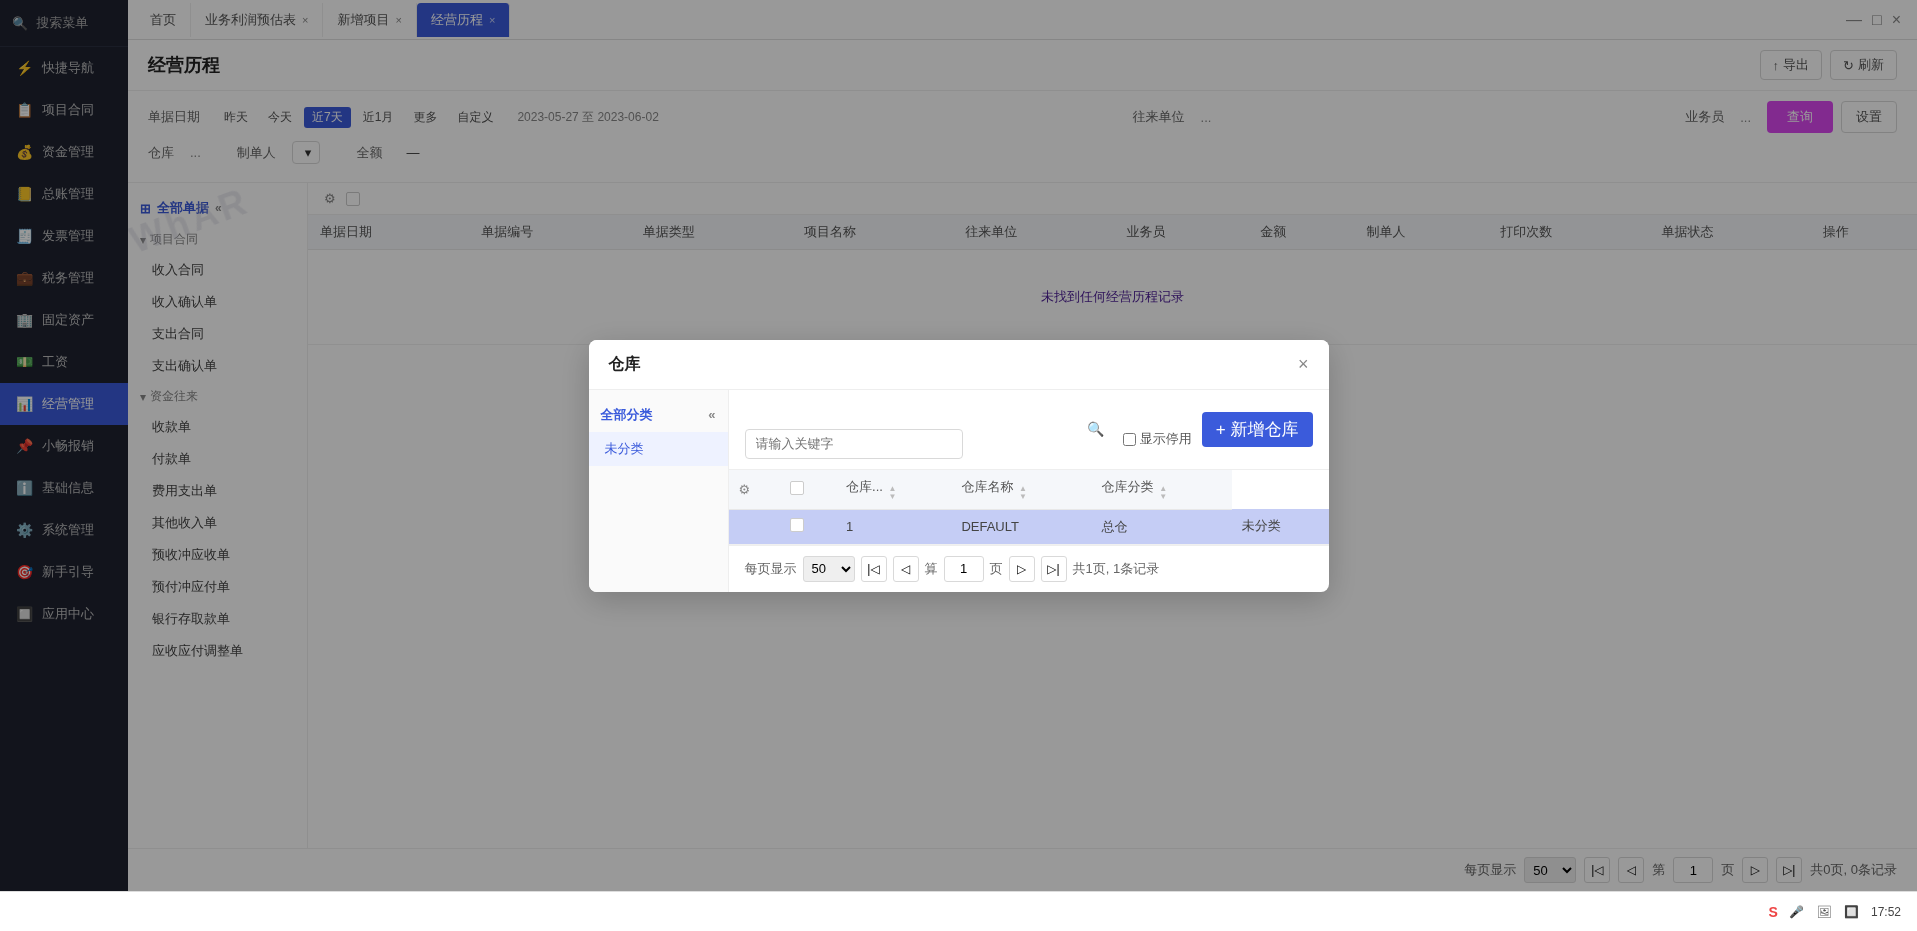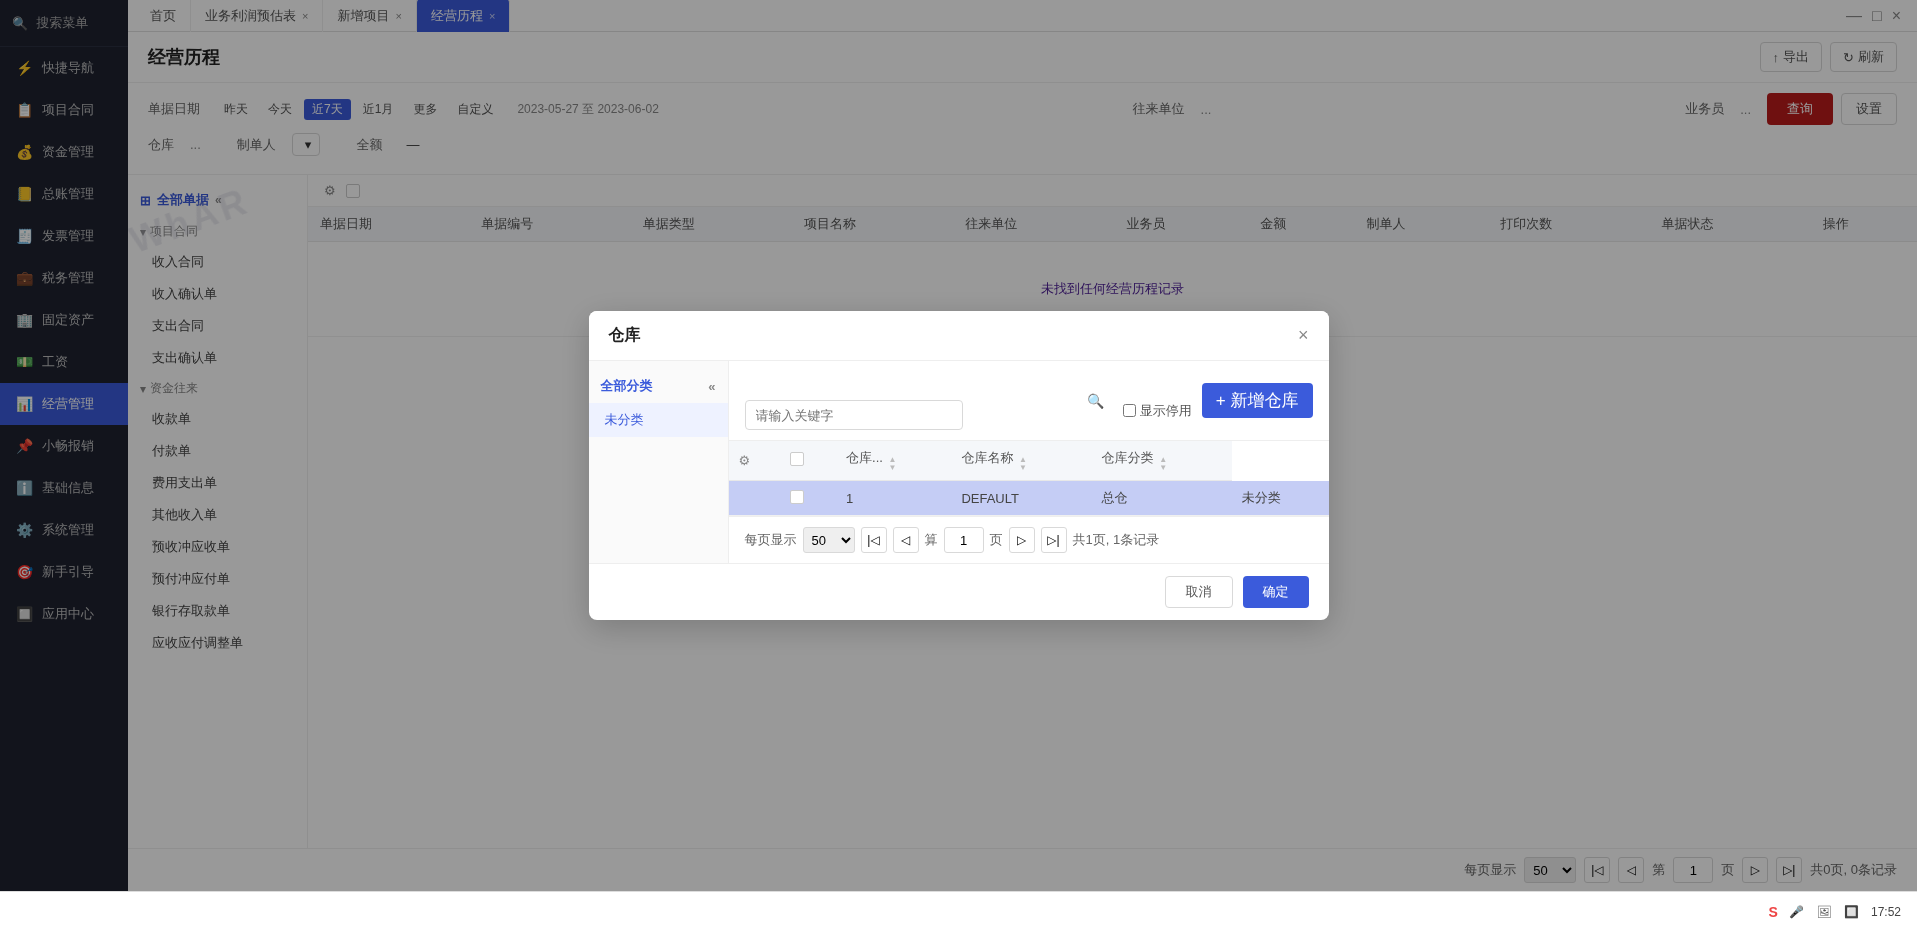--- a/index.html
+++ b/index.html
@@ -17,21 +17,21 @@
     }
     .sidebar-item.active { background: #3b5bdb; color: #fff; }
     .sidebar-icon { width: 18px; height: 18px; display: inline-flex; align-items: center; justify-content: center; font-size: 14px; }
     .sidebar-bottom { margin-top: auto; padding: 12px 16px; display: flex; gap: 12px; color: #888; font-size: 12px; border-top: 1px solid #2a2f40; }
 
     
     .main-area { margin-left: 128px; height: 100%; display: flex; flex-direction: column; }
 
     
     .tab-bar {
-      background: #fff; border-bottom: 1px solid #e0e0e0; display: flex; align-items: center; height: 32px; padding: 0 8px;
+      background: #fff; border-bottom: 1px solid #e0e0e0; display: flex; align-items: center; height: 40px; padding: 0 8px;
     }
     .tab-item {
       display: flex; align-items: center; gap: 6px; padding: 8px 14px; font-size: 13px; cursor: pointer; color: #555; border-right: 1px solid #eee; white-space: nowrap;
     }
     .tab-item.active { background: #3b5bdb; color: #fff; border-radius: 4px 4px 0 0; }
     .tab-close { font-size: 11px; color: inherit; opacity: 0.7; cursor: pointer; }
     .tab-bar-end { margin-left: auto; display: flex; align-items: center; gap: 10px; color: #888; font-size: 16px; padding-right: 8px; }
 
     
     .page-header {
@@ -44,21 +44,21 @@
     
     .filter-bar { background: #fff; padding: 10px 20px; border-bottom: 1px solid #eee; }
     .filter-row { display: flex; align-items: center; gap: 16px; margin-bottom: 8px; flex-wrap: wrap; }
     .filter-label { color: #666; font-size: 13px; white-space: nowrap; }
     .date-tabs { display: flex; gap: 4px; }
     .date-tab { padding: 2px 8px; border-radius: 3px; cursor: pointer; font-size: 12px; color: #555; }
     .date-tab.active { background: #3b5bdb; color: #fff; }
     .date-range { color: #888; font-size: 12px; }
     .filter-ellipsis { color: #888; cursor: pointer; }
     .filter-select { display: flex; align-items: center; gap: 4px; border: 1px solid #d9d9d9; border-radius: 4px; padding: 3px 8px; font-size: 13px; cursor: pointer; }
-    .btn-query { background: #b91c1c; color: #fff; border: none; border-radius: 4px; padding: 6px 20px; cursor: pointer; font-size: 13px; }
+    .btn-query { background: #d946ef; color: #fff; border: none; border-radius: 4px; padding: 6px 20px; cursor: pointer; font-size: 13px; }
     .btn-settings { background: #fff; color: #555; border: 1px solid #d9d9d9; border-radius: 4px; padding: 6px 14px; cursor: pointer; font-size: 13px; }
 
     
     .content-area { display: flex; flex: 1; overflow: hidden; background: #f5f5f5; }
 
     
     .left-nav { width: 180px; background: #fff; border-right: 1px solid #eee; overflow-y: auto; padding: 8px 0; }
     .left-nav-header { display: flex; align-items: center; gap: 6px; padding: 8px 12px; font-size: 13px; color: #3b5bdb; font-weight: bold; cursor: pointer; }
     .left-nav-collapse { color: #888; cursor: pointer; font-size: 12px; }
     .left-nav-section { padding: 6px 12px; color: #888; font-size: 12px; display: flex; align-items: center; gap: 4px; }
@@ -473,24 +473,20 @@
             <input class="page-input" type="text" value="1" style="">
             <span>页</span>
             <button class="page-btn">▷</button>
             <button class="page-btn">▷|</button>
             <span>共1页, 1条记录</span>
           </div>
         </div>
       </div>
     </div>
 
-    <div style="display:flex; justify-content:flex-end; gap:10px; padding:12px 20px; border-top:1px solid #eee;">
-      <button class="btn-cancel">取消</button>
-      <button class="btn-confirm">确定</button>
-    </div>
   </div>
 </div>
 
 <div class="taskbar">
   <div class="taskbar-right">
     <span style="color:#e44;font-weight:bold;font-size:14px;">S</span>
     <span>🎤</span>
     <span>🖼</span>
     <span>🔲</span>
     <span class="taskbar-time">17:52</span>

